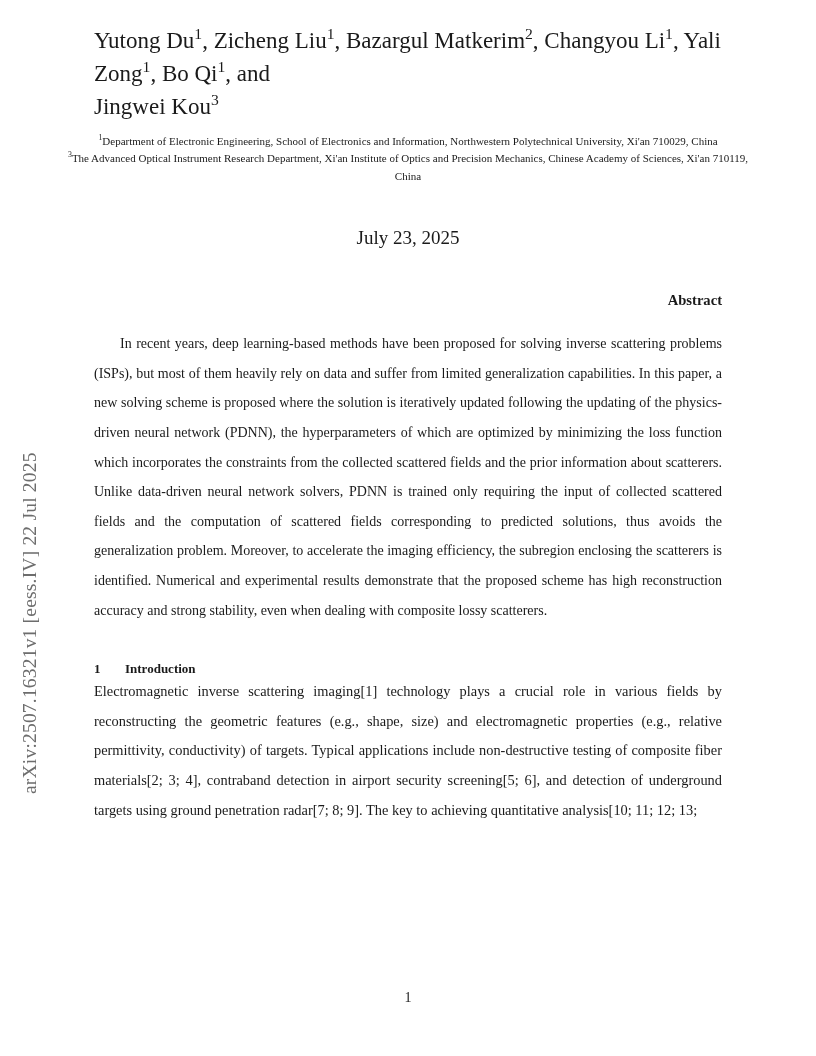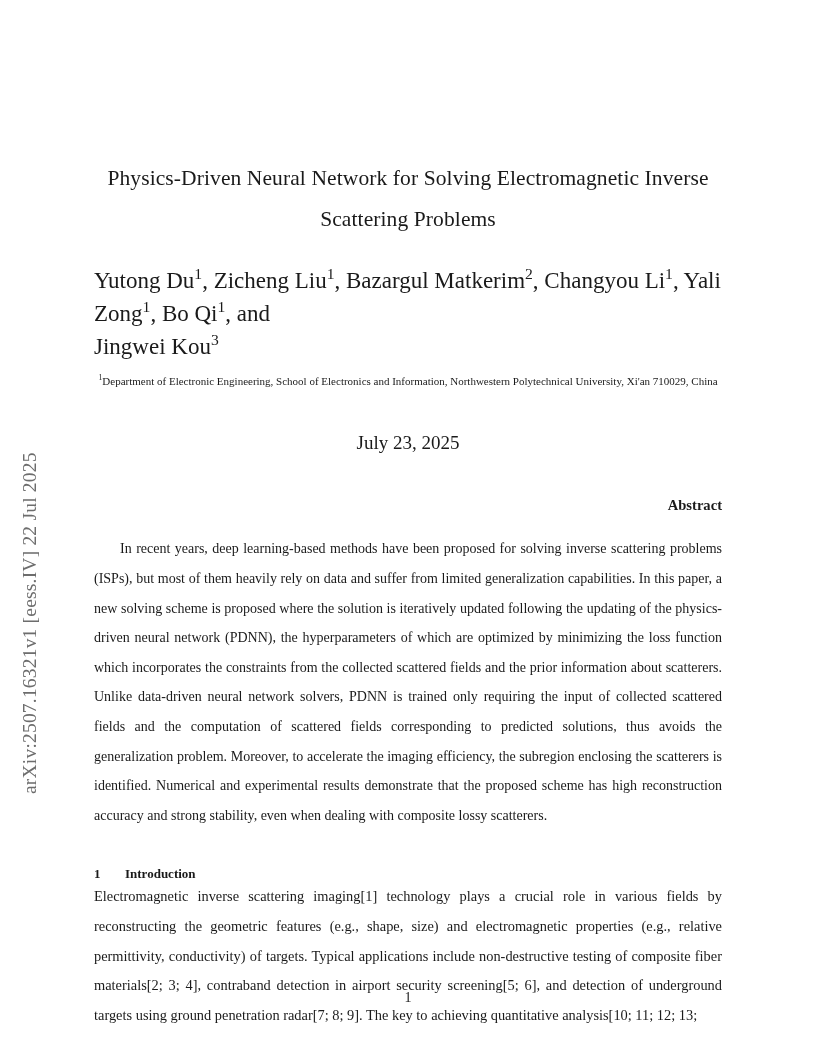--- a/index.html
+++ b/index.html
@@ -156,36 +156,33 @@
 <body>
 
 <div id="page">
 
   <div id="arxiv-stamp">
     <span class="stamp-text">arXiv:2507.16321v1  [eess.IV]  22 Jul 2025</span>
   </div>
 
   <div class="content">
 
-    <div id="title-block">
-      <div class="title-line">Physics-Driven Neural Network for Solving Electromagnetic Inverse</div>
-      <div class="title-line">Scattering Problems</div>
-    </div>
 
     <div id="authors-block">
       <div>
         <span>Yutong Du</span><sup>1</sup><span>, Zicheng Liu</span><sup>1</sup><span>, Bazargul Matkerim</span><sup>2</sup><span>, Changyou Li</span><sup>1</sup><span>, Yali Zong</span><sup>1</sup><span>, Bo Qi</span><sup>1</sup><span>, and</span>
       </div>
       <div>
         <span>Jingwei Kou</span><sup>3</sup>
       </div>
     </div>
 
     <div id="affiliations-block">
       <span class="affil"><sup>1</sup><span>Department of Electronic Engineering, School of Electronics and Information, Northwestern Polytechnical University, Xi'an 710029, China</span></span>
+      <span class="affil"><sup>3</sup><span>The Advanced Optical Instrument Research Department, Xi'an Institute of Optics and Precision Mechanics, Chinese Academy of Sciences, Xi'an 710119, China</span></span>
     </div>
 
     <div id="date-block">July 23, 2025</div>
 
     <div id="abstract-block">
       <div id="abstract-heading">Abstract</div>
       <div class="abstract-para">In recent years, deep learning-based methods have been proposed for solving inverse scattering problems (ISPs), but most of them heavily rely on data and suffer from limited generalization capabilities. In this paper, a new solving scheme is proposed where the solution is iteratively updated following the updating of the physics-driven neural network (PDNN), the hyperparameters of which are optimized by minimizing the loss function which incorporates the constraints from the collected scattered fields and the prior information about scatterers. Unlike data-driven neural network solvers, PDNN is trained only requiring the input of collected scattered fields and the computation of scattered fields corresponding to predicted solutions, thus avoids the generalization problem. Moreover, to accelerate the imaging efficiency, the subregion enclosing the scatterers is identified. Numerical and experimental results demonstrate that the proposed scheme has high reconstruction accuracy and strong stability, even when dealing with composite lossy scatterers.</div>
     </div>
 
     <div id="section-block">

